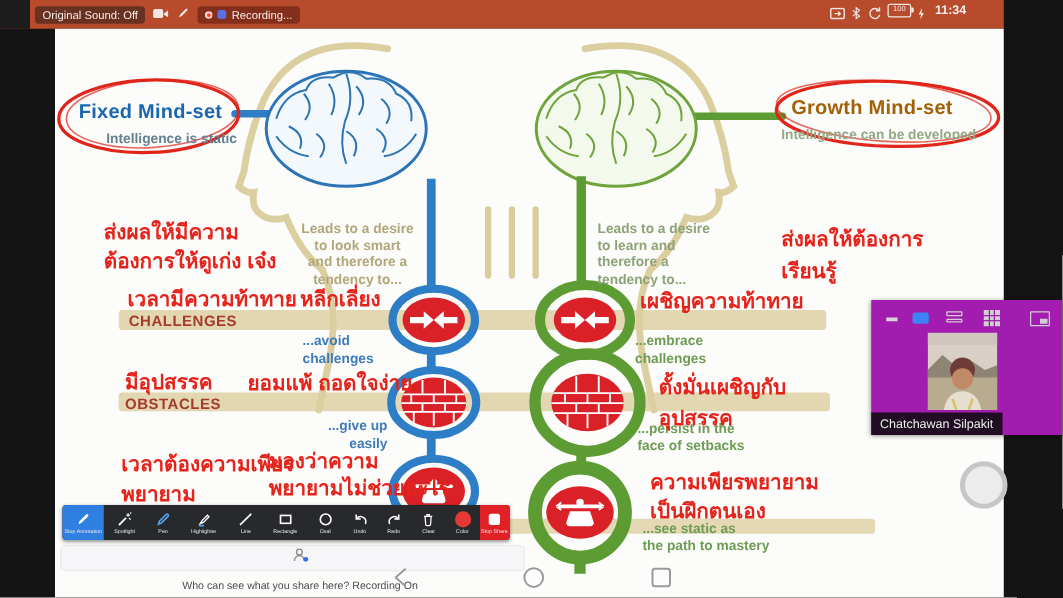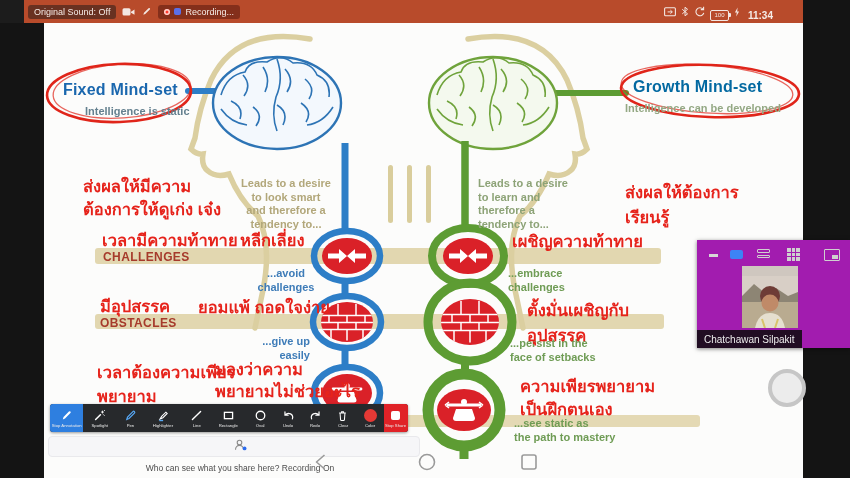--- a/index.html
+++ b/index.html
@@ -4,21 +4,21 @@
 <style>
   html,body{margin:0;padding:0;}
   body{width:850px;height:478px;position:relative;background:#141414;overflow:hidden;
        font-family:"Liberation Sans","DejaVu Sans",sans-serif;}
   .abs{position:absolute;}
   
   .status-bar{left:0;top:0;width:803px;height:23px;background:#b84b2b;display:flex;
               align-items:center;justify-content:space-between;}
   .sb-notch{left:0;top:0;width:24px;height:23px;background:#1c1c1c;}
   .sb-left{display:flex;align-items:center;gap:6px;margin-left:28px;}
-  .sb-right{display:flex;align-items:flex-end;gap:5px;margin-right:30px;}
+  .sb-right{display:flex;align-items:flex-start;gap:5px;margin-right:30px;}
   .chip{display:flex;align-items:center;gap:4px;border-radius:3px;padding:2px 6px;
         font-size:9px;color:#f6ece7;white-space:nowrap;}
   .chip-sound{background:rgba(40,30,25,0.55);}
   .chip-rec{background:rgba(90,25,15,0.55);}
   .rec-dot{width:6px;height:6px;border-radius:50%;background:#ff3b2f;box-shadow:0 0 0 1.5px #ffd7d2 inset;}
   .rec-app{width:7px;height:7px;border-radius:2px;background:#5b6fe8;}
   .sb-time{font-size:10px;color:#f6ece7;font-weight:bold;margin-left:3px;}
   .batt{display:inline-flex;align-items:center;justify-content:center;min-width:15px;height:9px;
         border:1px solid #f3e7e2;border-radius:2px;font-size:6px;color:#f3e7e2;position:relative;padding:0 1px;}
   .batt:after{content:"";position:absolute;right:-3px;top:2px;width:2px;height:4px;background:#f3e7e2;border-radius:0 1px 1px 0;}
@@ -232,40 +232,40 @@
       <ellipse cx="78" cy="68" rx="69" ry="27" stroke-width="1.3" opacity="0.7" transform="rotate(-4 78 68)"></ellipse>
     </g>
     <g fill="none" stroke="#e0251a">
       <ellipse cx="666" cy="68" rx="89" ry="26" stroke-width="2.6" transform="rotate(2 666 68)"></ellipse>
       <ellipse cx="663" cy="66" rx="86" ry="24" stroke-width="1.3" opacity="0.7" transform="rotate(4 663 66)"></ellipse>
     </g>
   </svg>
 
   <div class="en" style="left:19px;top:60px;font-size:16px;color:#1a67ae;letter-spacing:.2px">Fixed Mind-set</div>
   <div class="en" style="left:41px;top:82px;color:#64808f;font-weight:600">Intelligence is static</div>
-  <div class="en" style="left:589px;top:57px;font-size:16px;color:#0369a1;letter-spacing:.2px">Growth Mind-set</div>
+  <div class="en" style="left:589px;top:57px;font-size:16px;color:#a16207;letter-spacing:.2px">Growth Mind-set</div>
   <div class="en" style="left:581px;top:79px;color:#94a884;font-weight:600">Intelligence can be developed</div>
 
   <div class="en" style="left:176px;top:154px;width:132px;text-align:center;color:#b2a77a">
     <div>Leads to a desire</div>
       <div>to look smart</div>
     <div>and therefore a</div>
       <div>tendency to...</div>
   </div>
   <div class="en" style="left:434px;top:154px;color:#8da377">
     <div>Leads to a desire</div>
       <div>to learn and</div>
     <div>therefore a</div>
       <div>tendency to...</div>
   </div>
 
   <div class="rowlabel" style="left:59px;top:227px">CHALLENGES</div>
   <div class="rowlabel" style="left:56px;top:293px">OBSTACLES</div>
 
-  <div class="en" style="left:198px;top:244px;width:88px;text-align:center;color:#3e7cb8">
+  <div class="en" style="left:198px;top:244px;width:88px;text-align:left;color:#3e7cb8">
     <div>...avoid</div>
       <div>challenges</div>
   </div>
   <div class="en" style="left:464px;top:244px;color:#6f9c55">
     <div>...embrace</div>
       <div>challenges</div>
   </div>
   <div class="en" style="left:170px;top:312px;width:96px;text-align:right;color:#3e7cb8">
     <div>...give up</div>
       <div>easily</div>

